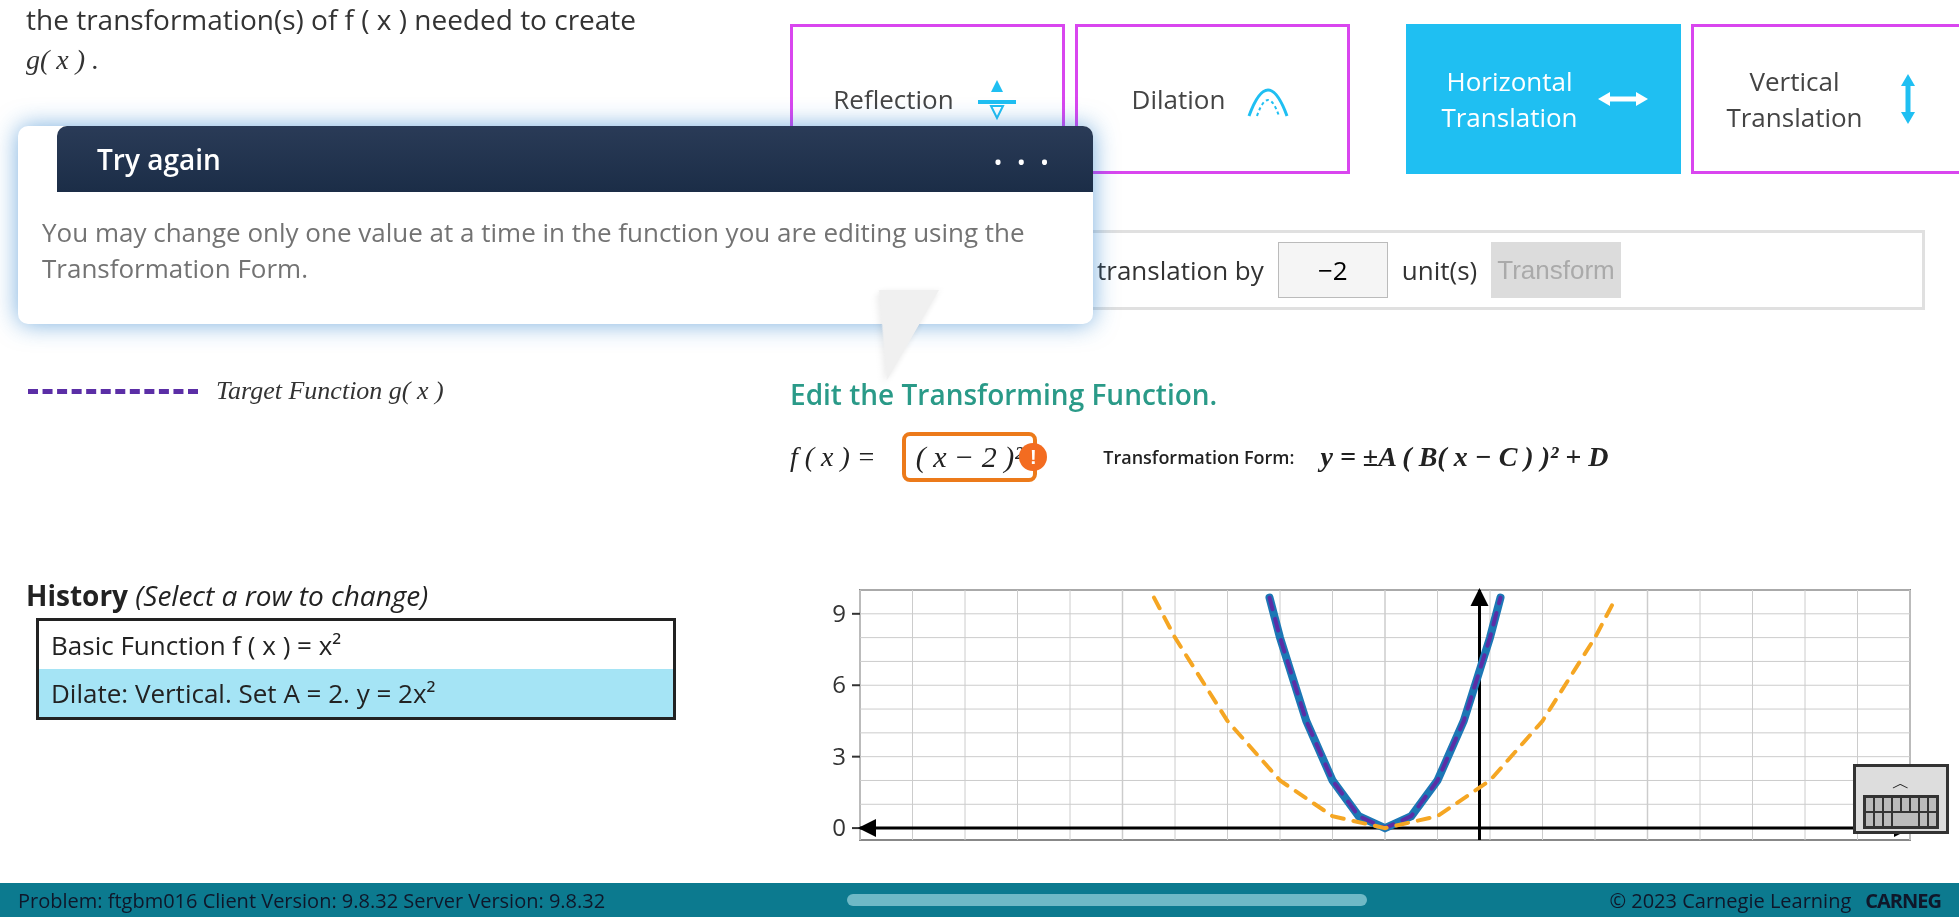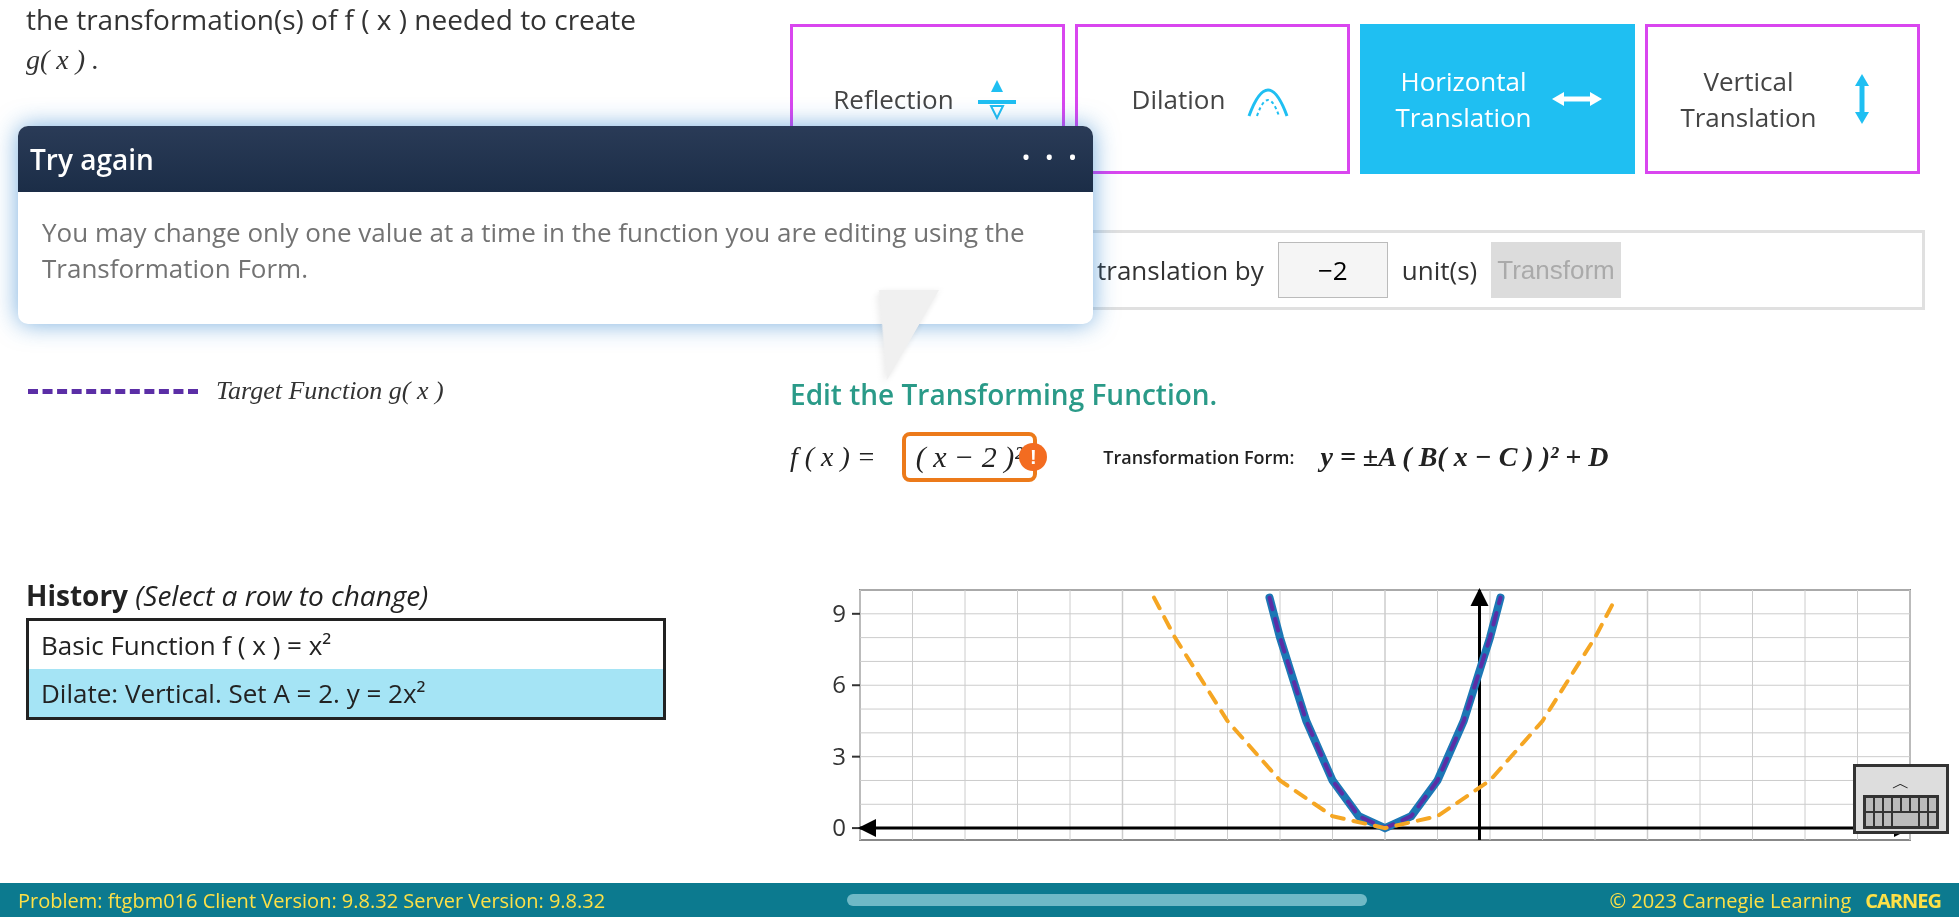--- a/index.html
+++ b/index.html
@@ -5,21 +5,21 @@
   * { box-sizing: border-box; margin: 0; padding: 0; }
   html, body { width: 1959px; height: 917px; font-family: "Open Sans", "Segoe UI", Arial, sans-serif; font-size: 24px; color: #222; background: #fff; overflow: hidden; }
   .root { position: relative; width: 100%; height: 100%; }
 
   .prompt-text { position: absolute; left: 26px; top: 0px; width: 680px; font-size: 28px; color: #333; line-height: 1.4; }
   .fn { font-style: italic; font-family: Georgia, "Times New Roman", serif; }
 
   
   .trans-row { position: absolute; left: 790px; top: 24px; display: flex; gap: 10px; }
   .trans-btn { width: 275px; height: 150px; border: 3px solid #d946ef; background: #fff; display: flex; align-items: center; justify-content: center; gap: 18px; font-size: 26px; color: #444; cursor: pointer; text-align: center; }
-  .trans-btn.active { background: #1fbff2; color: #fff; border-color: #1fbff2; }
+  .trans-btn.active { background: #1fbff2; color: #fff; border-color: #1fbff2; margin-left: 46px; }
   .icon-box { width: 50px; height: 50px; display: flex; align-items: center; justify-content: center; }
 
   
   .ht-row { position: absolute; left: 790px; top: 230px; width: 1135px; height: 80px; border: 3px solid #e0e0e0; display: flex; align-items: center; padding: 0 24px; gap: 14px; font-size: 26px; color: #333; }
   .ht-input { width: 110px; height: 56px; border: 1px solid #bbb; background: #f5f5f5; text-align: center; font-size: 26px; font-family: inherit; }
   .transform-btn { height: 56px; padding: 0 6px; background: #dcdcdc; color: #aaa; border: none; font-size: 26px; cursor: pointer; }
 
   
   .edit-title { position: absolute; left: 790px; top: 375px; font-size: 28px; color: #2a9a88; font-weight: 600; }
   .eq-row { position: absolute; left: 790px; top: 432px; display: flex; align-items: center; gap: 26px; font-size: 28px; }
@@ -29,43 +29,43 @@
   .tform-label { font-size: 18px; font-weight: 600; margin-left: 40px; }
   .tform-eq { font-style: italic; font-family: Georgia, serif; font-size: 28px; font-weight: 600; }
 
   
   .legend { position: absolute; left: 28px; top: 352px; font-size: 26px; color: #333; display:flex; align-items:center; gap:18px;margin-top:24px; }
   .legend-line { width: 170px; border-top: 5px dashed #5b2ea6; }
 
   
   .hist-title { position: absolute; left: 26px; top: 576px; font-size: 28px; }
   .hist-title .hint { font-style: italic; font-weight: normal; }
-  .hist-box { position: absolute; left: 26px; top: 618px; width: 640px; border: 3px solid #222; }
+  .hist-box { position: absolute; left: 36px; top: 618px; width: 640px; border: 3px solid #222; }
   .hist-row { padding: 6px 12px; font-size: 26px; cursor: pointer; }
   .hist-row.sel { background: #a5e4f5; }
 
   
   .popup { position: absolute; left: 18px; top: 126px; width: 1075px; background: #fff; border-radius: 10px; box-shadow: 0 0 24px rgba(30,120,200,0.6); overflow: visible; z-index: 10; }
-  .popup-head { background: linear-gradient(#2a3b57, #1b2d47); color: #fff; padding: 14px 12px; display: flex; justify-content: space-between; align-items: flex-start; border-radius: 10px 10px 0 0; }
+  .popup-head { background: linear-gradient(#2a3b57, #1b2d47); color: #fff; padding: 14px 40px; display: flex; justify-content: space-between; align-items: flex-end; border-radius: 10px 10px 0 0; margin-left: 39px; }
   .popup-head-title { font-size: 28px; font-weight: 600; }
   .popup-menu { font-size: 24px; letter-spacing: 4px; cursor: pointer; }
   .popup-body { padding: 22px 24px 37px; font-size: 26px; color: #737373; line-height: 1.4; }
   .popup-tail { position: absolute; bottom: -56px; right: 180px; width: 0; height: 0; border-left: 60px solid transparent; border-right: 0 solid transparent; border-top: 90px solid #f0f0f0; filter: drop-shadow(0 2px 3px rgba(0,0,0,0.1)); transform: skewX(-30deg); }
 
   
   .chart { position: absolute; left: 740px; top: 580px; width: 1190px; height: 300px; }
 
   
   .kbd { position: absolute; right: 10px; top: 764px; width: 96px; height: 70px; background: #ddd; border: 3px solid #333; display: flex; flex-direction: column; align-items: center; justify-content: center; cursor: pointer; }
   .kbd-caret { font-size: 18px; }
   .kbd-keys { width: 76px; height: 34px; background: #333; display:grid; grid-template-columns: repeat(8,1fr); grid-template-rows: repeat(2,1fr); gap:2px; padding:3px; }
   .kbd-keys div { background:#bbb; }
 
   
-  .footer { position: absolute; left: 0; bottom: 0; width: 100%; height: 34px; background: #0c7a8f; color: #fde047; font-size: 20px; display: flex; align-items: center; padding: 0 18px; justify-content: space-between; }
+  .footer { position: absolute; left: 0; bottom: 0; width: 100%; height: 34px; background: #0c7a8f; color: #0f172a; font-size: 20px; display: flex; align-items: center; padding: 0 18px; justify-content: space-between; }
   .footer .scrollbar { width: 520px; height: 12px; background: #6fb9c6; border-radius: 6px; }
   .footer-right { display:flex; align-items:center; gap:14px; }
   .carn-logo { font-weight: bold; letter-spacing: -1px; }
 </style>
 </head>
 <body>
 
 <div class="root">
 
   <div class="prompt-text">

